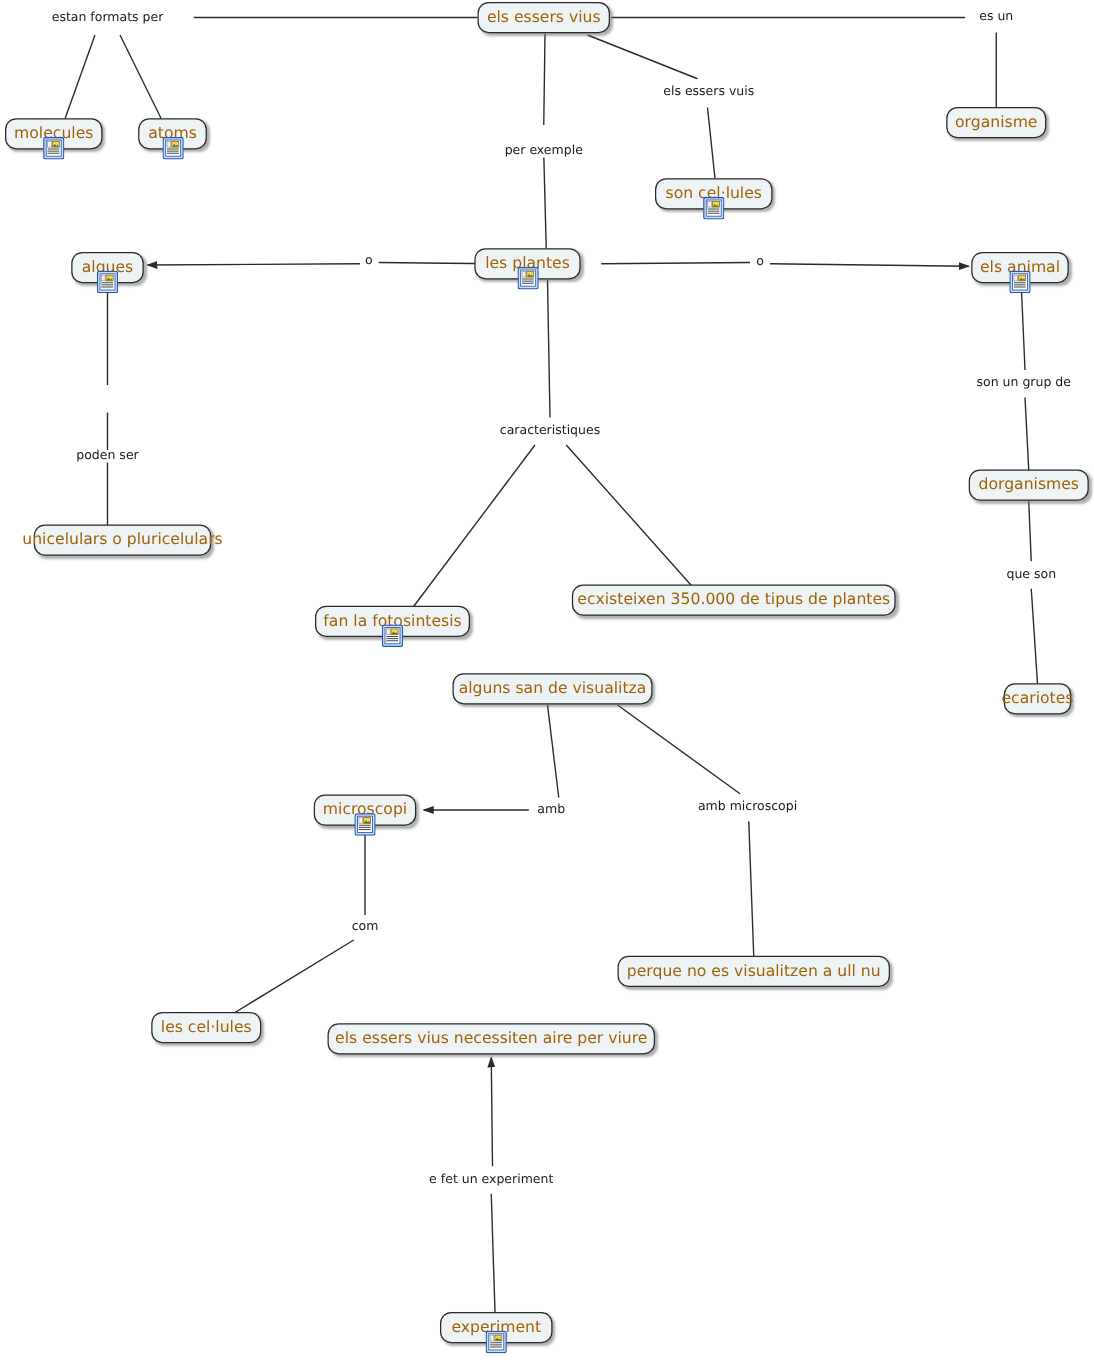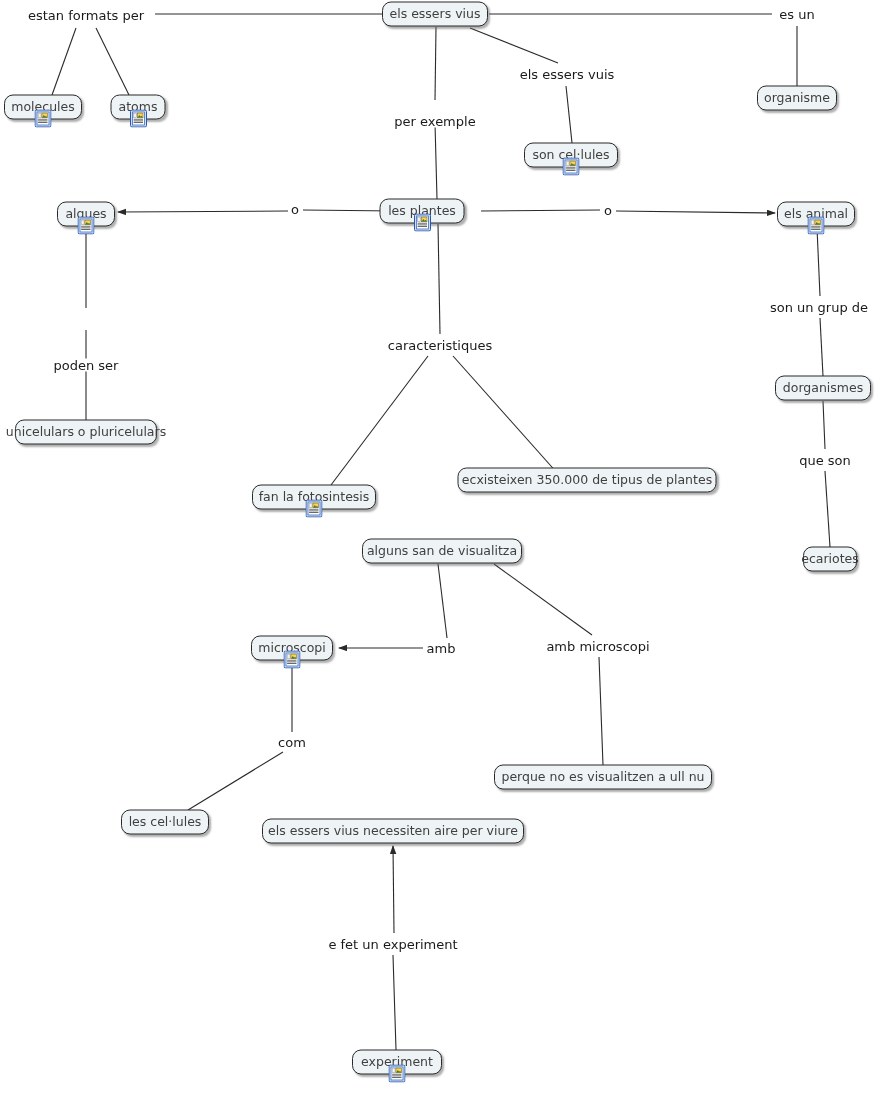--- a/index.html
+++ b/index.html
@@ -24,21 +24,21 @@
     width: 875px;
     height: 1097px;
     pointer-events: none;
   }
   .node {
     position: absolute;
     box-sizing: border-box;
     background: #eef3f5;
     border: 1px solid #2a2a2a;
     border-radius: 9px;
-    color: #404040;
+    color: #a16207;
     font-size: 12.5px;
     line-height: 1;
     white-space: nowrap;
     display: flex;
     align-items: center;
     justify-content: center;
     padding: 0 11px;
     box-shadow: 2px 2px 2px rgba(110,110,110,0.55);
     transform: translate(-50%, -50%);
   }
@@ -49,21 +49,21 @@
     position: absolute;
     left: 50%;
     bottom: -9px;
     transform: translateX(-50%);
     width: 17px;
     height: 18px;
     line-height: 0;
   }
   .edge-label {
     position: absolute;
-    font-size: 13px;
+    font-size: 10px;
     color: #1a1a1a;
     background: #ffffff;
     white-space: nowrap;
     transform: translate(-50%, -50%);
     padding: 0 2px;
     line-height: 1;
   }
 </style>
 </head>
 <body>
@@ -199,21 +199,21 @@
             <g fill="#444">
               <rect x="3.6" y="9.3" width="9.4" height="0.8"></rect>
               <rect x="3.6" y="11.0" width="9.4" height="0.8"></rect>
               <rect x="3.6" y="12.7" width="9.4" height="0.8"></rect>
             </g>
           </svg></span>
       </div>
       <div class="node" style="left: 823px; top: 388px; width: 96px; height: 25px;">
         <span class="node-label">dorganismes</span>
       </div>
-      <div class="node" style="left: 86px; top: 432px; width: 142px; height: 25px;">
+      <div class="node" style="left: 98px; top: 432px; width: 142px; height: 25px;">
         <span class="node-label">unicelulars o pluricelulars</span>
       </div>
       <div class="node" style="left: 314px; top: 497px; width: 124px; height: 25px;">
         <span class="node-label">fan la fotosintesis</span>
         <span class="doc-icon"><svg width="17" height="18" viewBox="0 0 17 18" xmlns="http://www.w3.org/2000/svg">
             <rect x="0.5" y="0.5" width="16" height="17" rx="1.5" fill="#cfe0f5" stroke="#2a56b0" stroke-width="1"></rect>
             <rect x="2.5" y="2.5" width="12" height="13" fill="#ffffff" stroke="#3a6fc4" stroke-width="0.8"></rect>
             <rect x="3.6" y="3.6" width="3" height="4.6" fill="#f2f2f2" stroke="#888" stroke-width="0.5"></rect>
             <rect x="7.4" y="3.6" width="5.6" height="4.6" fill="#ffd24a" stroke="#7a6a20" stroke-width="0.6"></rect>
             <path d="M7.6 7.9 L9.3 5.6 L10.6 7.2 L11.5 6.2 L12.8 7.9 z" fill="#3a7a3a"></path>

